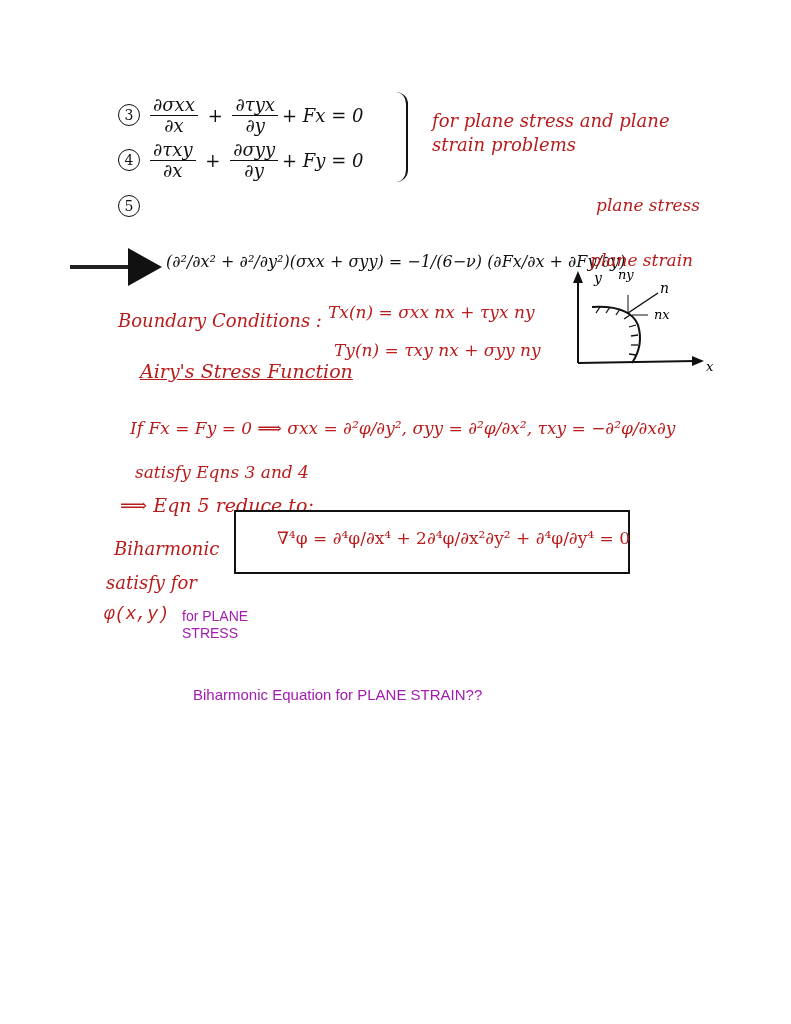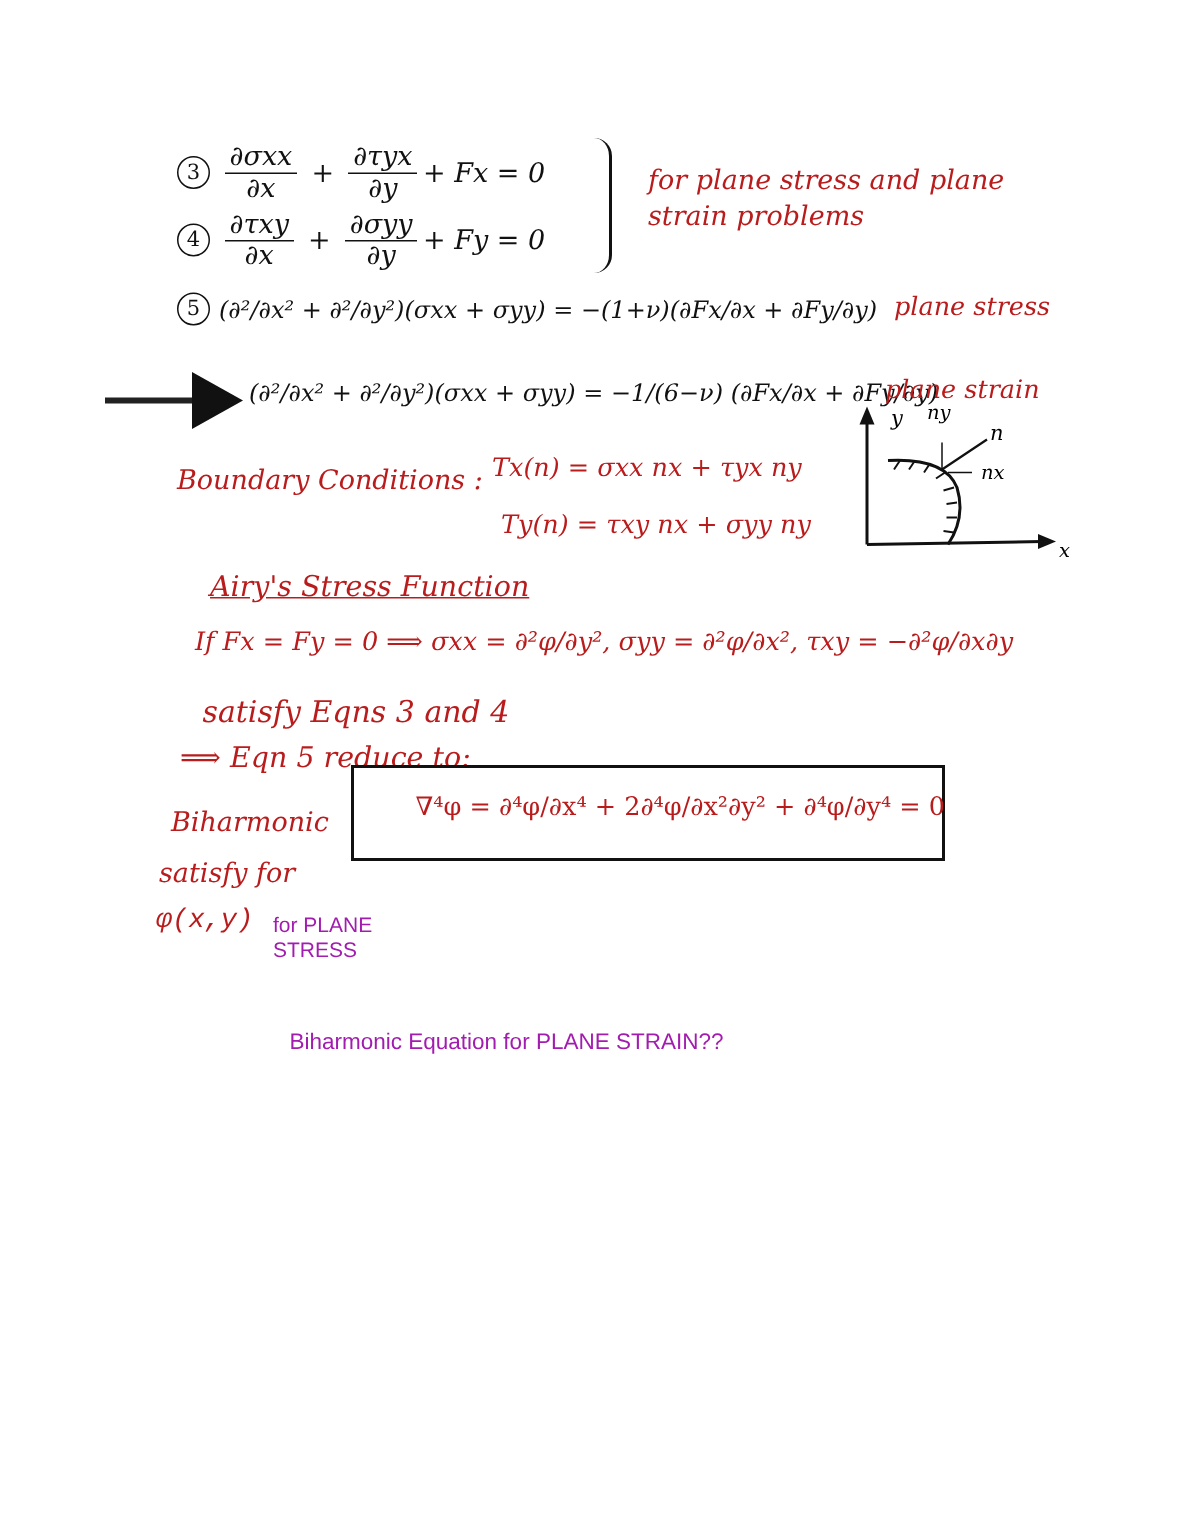--- a/index.html
+++ b/index.html
@@ -48,21 +48,20 @@
     </span>
   <span>+ Fy = 0</span>
 </div>
 
 <div class="brace"></div>
 <div class="hw" style="left:432px; top:110px; font-size:18px;">for plane stress and plane</div>
 <div class="hw" style="left:432px; top:134px; font-size:18px;">strain problems</div>
 
 <div class="eq" style="left:118px; top:195px; font-size:16px;">
   <span class="circ">5</span>
-  <span>(∂²/∂x² + ∂²/∂y²)(σxx + σyy) = −(1+ν)(∂Fx/∂x + ∂Fy/∂y)</span>
 </div>
 <div class="hw" style="left:596px; top:195px; font-size:17px;">plane stress</div>
 
 <div class="arrow-shaft"></div>
 <div class="arrow-head"></div>
 
 <div class="eq" style="left:166px; top:252px; font-size:16px;">
   <span>(∂²/∂x² + ∂²/∂y²)(σxx + σyy) = −1/(6−ν) (∂Fx/∂x + ∂Fy/∂y)</span>
 </div>
 <div class="hw" style="left:590px; top:250px; font-size:17px;">plane strain</div>
@@ -90,23 +89,23 @@
   <line x1="58" y1="48" x2="88" y2="28" stroke="#111" stroke-width="1.5"></line>
   <line x1="58" y1="48" x2="58" y2="30" stroke="#111" stroke-width="1"></line>
   <line x1="62" y1="50" x2="78" y2="50" stroke="#111" stroke-width="1"></line>
   <text x="24" y="18" font-family="DejaVu Serif, serif" font-style="italic" font-size="14">y</text>
   <text x="48" y="14" font-family="DejaVu Serif, serif" font-style="italic" font-size="13">ny</text>
   <text x="90" y="28" font-family="DejaVu Serif, serif" font-style="italic" font-size="14">n</text>
   <text x="84" y="54" font-family="DejaVu Serif, serif" font-style="italic" font-size="13">nx</text>
   <text x="136" y="106" font-family="DejaVu Serif, serif" font-style="italic" font-size="13">x</text>
 </svg>
 
-<div class="hw underline" style="left:140px; top:380px; font-size:19px;">Airy's Stress Function</div>
+<div class="hw underline" style="left:140px; top:360px; font-size:19px;">Airy's Stress Function</div>
 <div class="hw" style="left:130px; top:418px; font-size:17px;">If Fx = Fy = 0 ⟹ σxx = ∂²φ/∂y², σyy = ∂²φ/∂x², τxy = −∂²φ/∂x∂y</div>
-<div class="hw" style="left:135px; top:462px; font-size:20px;">satisfy Eqns 3 and 4</div>
+<div class="hw" style="left:135px; top:462px; font-size:17px;">satisfy Eqns 3 and 4</div>
 <div class="hw" style="left:120px; top:494px; font-size:19px;">⟹ Eqn 5 reduce to:</div>
 
 <div class="boxed"></div>
 <div class="hw" style="left:244px; top:528px; font-size:17px; font-style:normal;margin-left:33px;">∇⁴φ = ∂⁴φ/∂x⁴ + 2∂⁴φ/∂x²∂y² + ∂⁴φ/∂y⁴ = 0</div>
 
 <div class="hw" style="left:114px; top:538px; font-size:18px;">Biharmonic</div>
 <div class="hw" style="left:106px; top:572px; font-size:18px;">satisfy for</div>
 <div class="hw" style="left:104px; top:604px; font-size:18px;font-family:Liberation Mono, monospace;">φ(x,y)</div>
 
 <div class="typed" style="left:182px; top:608px; font-size:14px;">for PLANE</div>

